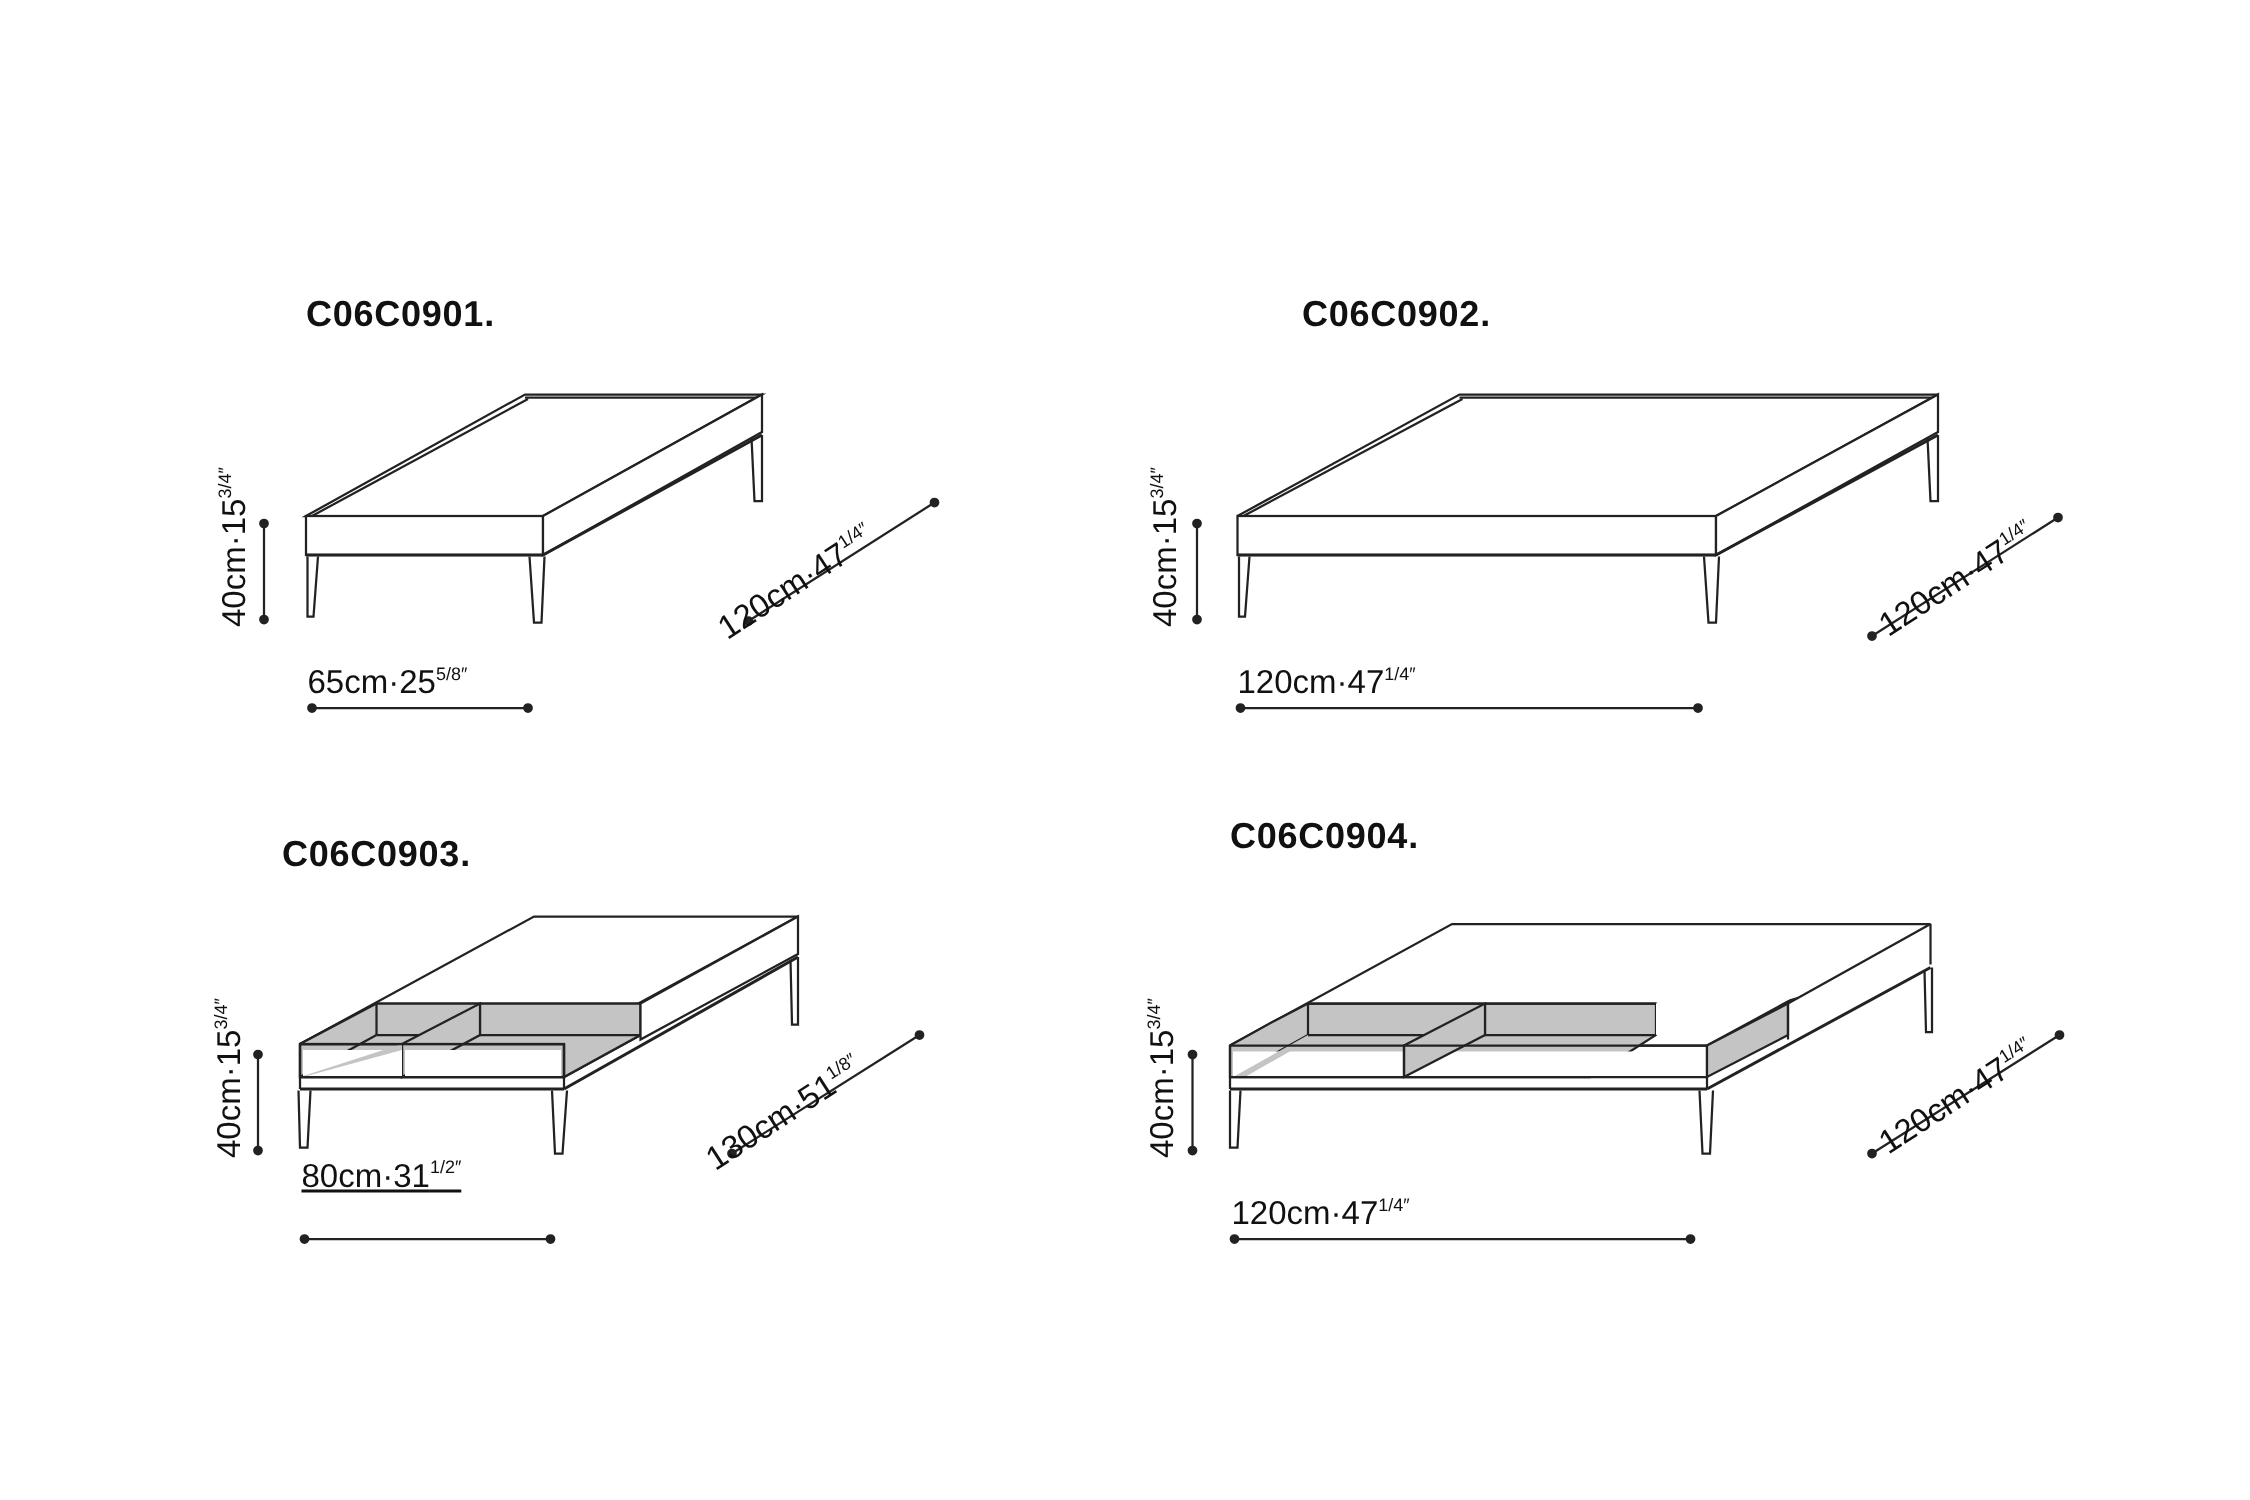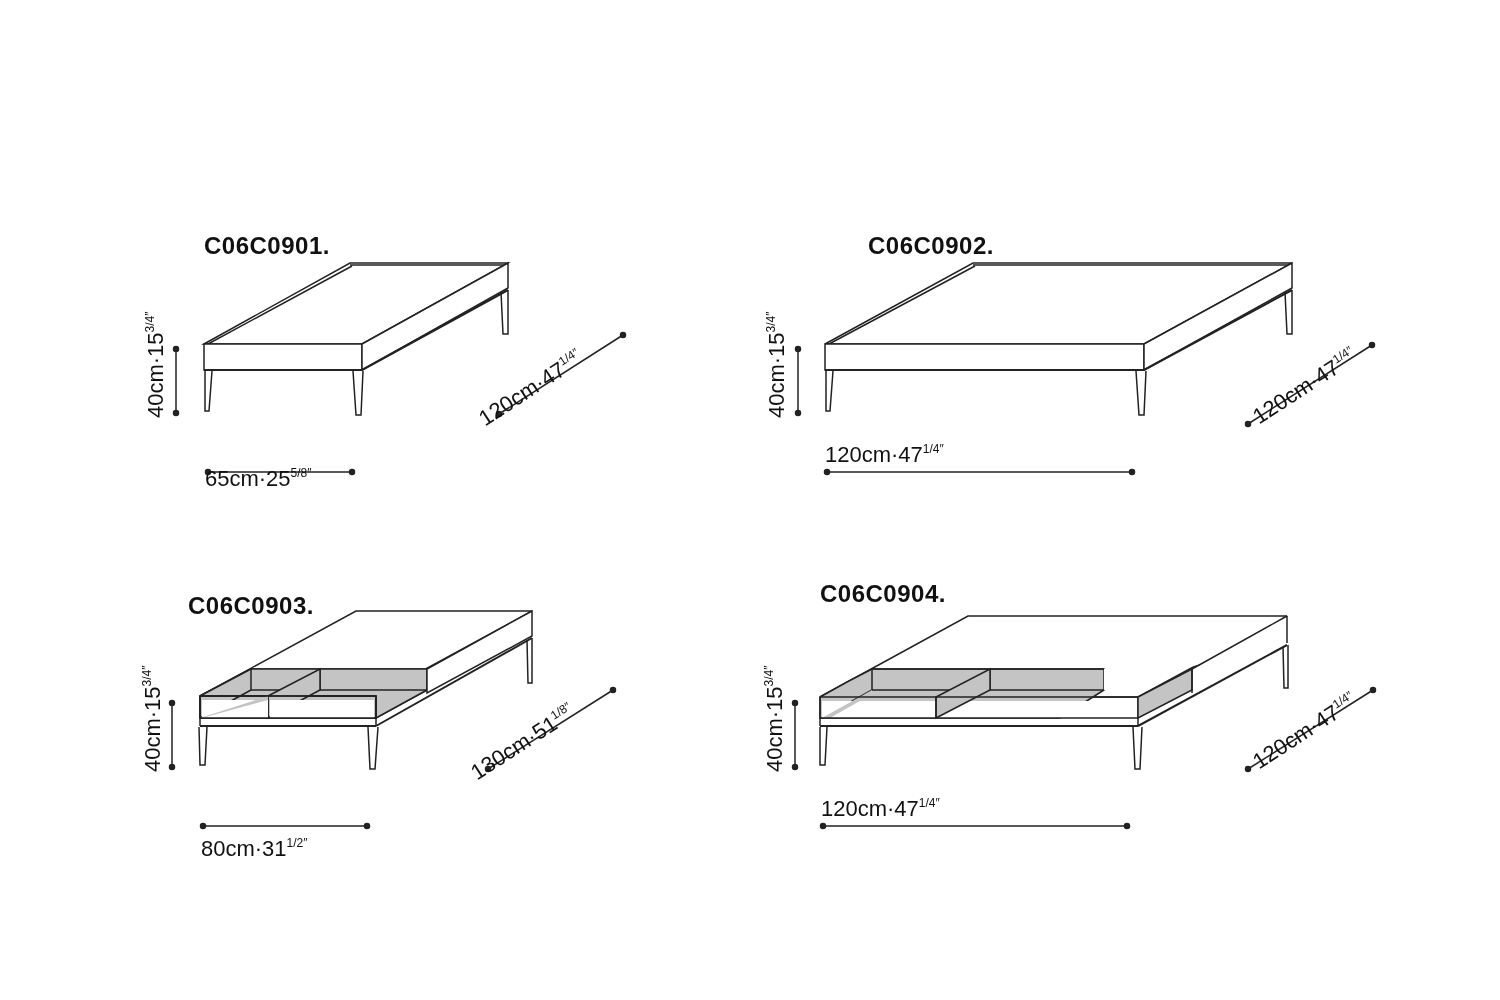--- a/index.html
+++ b/index.html
@@ -1,17 +1,17 @@
 <!DOCTYPE html>
 <html><head>
 <meta charset="utf-8">
 <style>
   html, body { margin:0; padding:0; background:#ffffff; }
   body { width:1500px; height:1000px; position:relative; overflow:hidden; font-family:"Liberation Sans", sans-serif; color:#111; }
-  .title { position:absolute; font-weight:bold; font-size:24px; letter-spacing:0.5px; color:#111;margin-top:36px; }
+  .title { position:absolute; font-weight:bold; font-size:24px; letter-spacing:0.5px; color:#111; }
   .dim { position:absolute; font-size:22px; color:#111; white-space:nowrap; }
   .dim sup { font-size:12px; vertical-align:9px; }
   .rot { transform-origin:0 0; }
   svg { position:absolute; left:0; top:0; }
 </style>
 </head>
 <body>
 
 <svg width="1500" height="1000" viewBox="0 0 1500 1000" fill="none" stroke="#222" stroke-width="1.5">
 
@@ -138,26 +138,26 @@
       <circle cx="1373" cy="690" r="2.5" fill="#222"></circle>
   </g>
 </svg>
 
 <div class="title" style="left:204px; top:196px;">C06C0901.</div>
 <div class="title" style="left:868px; top:196px;">C06C0902.</div>
 <div class="title" style="left:188px; top:556px;">C06C0903.</div>
 <div class="title" style="left:820px; top:544px;">C06C0904.</div>
 
 <div class="dim rot" style="left:143px; top:418px; transform:rotate(-90deg);"><span>40cm·15</span><sup>3/4″</sup></div>
-<div class="dim" style="left:205px; top:442px;margin-top:24px;"><span>65cm·25</span><sup>5/8″</sup></div>
+<div class="dim" style="left:205px; top:442px;"><span>65cm·25</span><sup>5/8″</sup></div>
 <div class="dim rot" style="left:474px; top:410px; transform:rotate(-33deg);"><span>120cm·47</span><sup>1/4″</sup></div>
 
 <div class="dim rot" style="left:764px; top:418px; transform:rotate(-90deg);"><span>40cm·15</span><sup>3/4″</sup></div>
 <div class="dim" style="left:825px; top:442px;"><span>120cm·47</span><sup>1/4″</sup></div>
 <div class="dim rot" style="left:1248px; top:408px; transform:rotate(-33deg);"><span>120cm·47</span><sup>1/4″</sup></div>
 
 <div class="dim rot" style="left:140px; top:772px; transform:rotate(-90deg);"><span>40cm·15</span><sup>3/4″</sup></div>
-<div class="dim" style="left:201px; top:836px;"><span>80cm·31</span><sup>1/2″</sup></div>
+<div class="dim" style="left:201px; top:771px;text-decoration:underline;"><span>80cm·31</span><sup>1/2″</sup></div>
 <div class="dim rot" style="left:466px; top:764px; transform:rotate(-33deg);"><span>130cm·51</span><sup>1/8″</sup></div>
 
 <div class="dim rot" style="left:762px; top:772px; transform:rotate(-90deg);"><span>40cm·15</span><sup>3/4″</sup></div>
 <div class="dim" style="left:821px; top:796px;"><span>120cm·47</span><sup>1/4″</sup></div>
 <div class="dim rot" style="left:1248px; top:753px; transform:rotate(-33deg);"><span>120cm·47</span><sup>1/4″</sup></div>
 
 </body></html>

